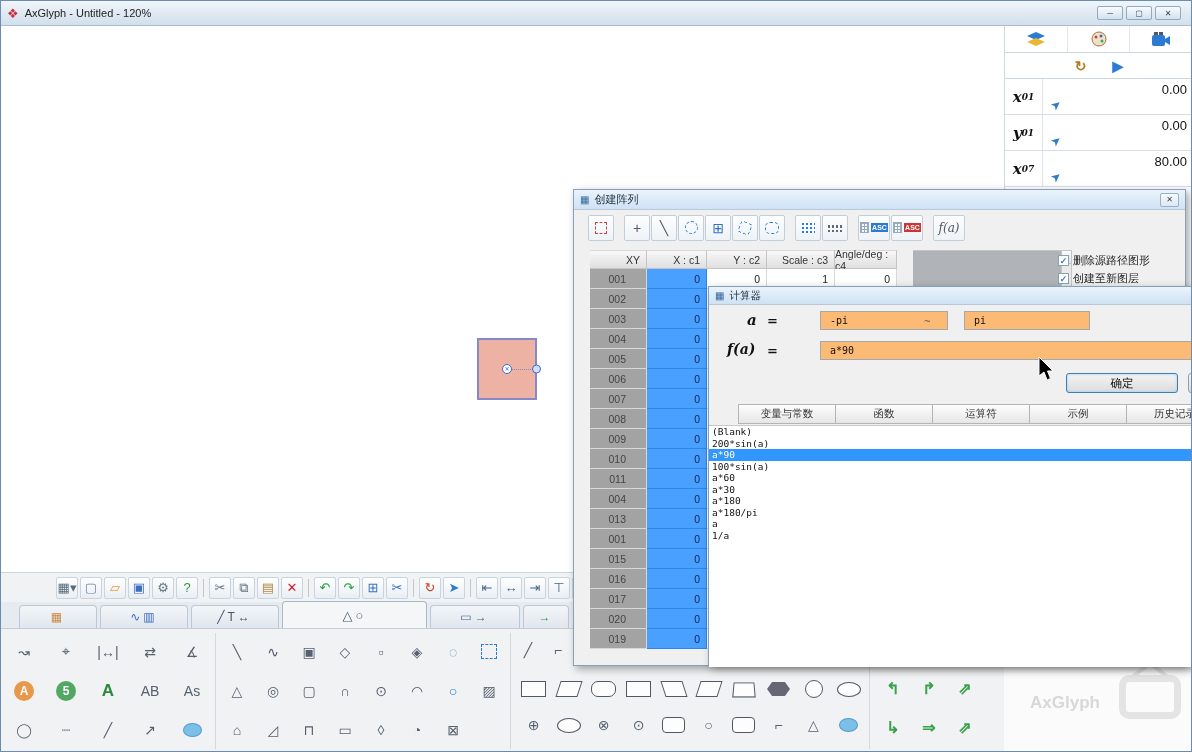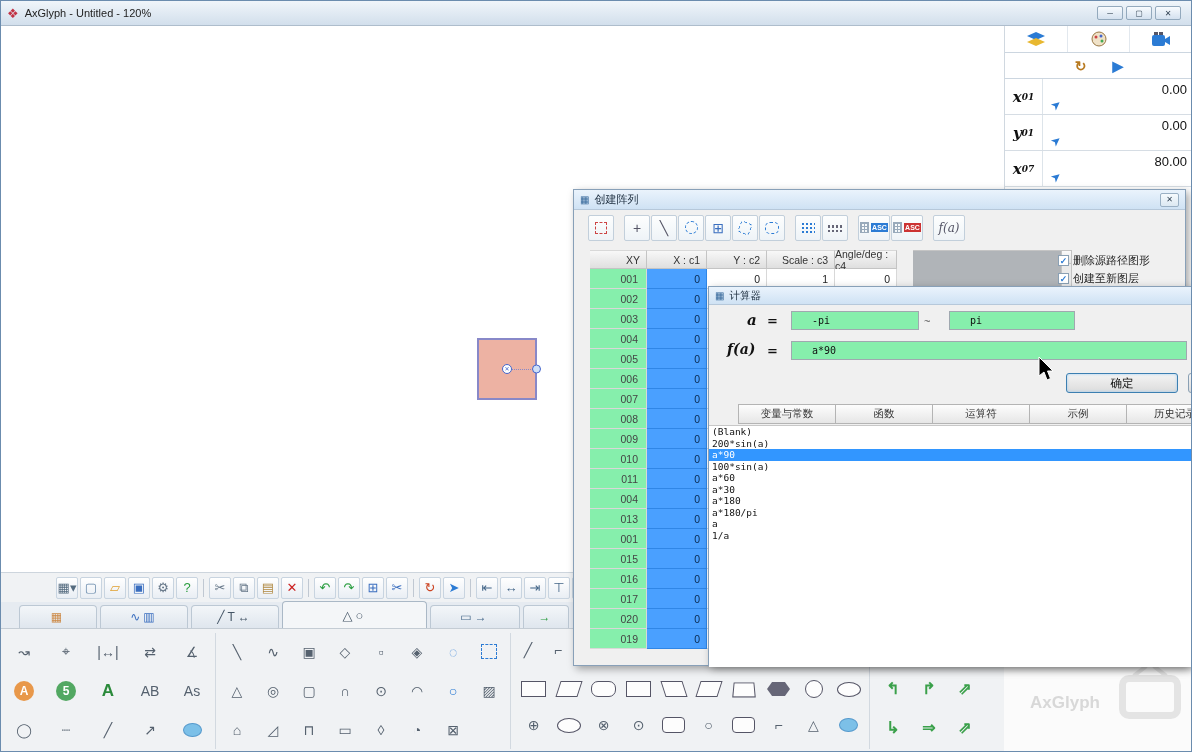--- a/index.html
+++ b/index.html
@@ -144,42 +144,42 @@
 
   .atable { position:absolute; left:16px; top:60px; }
   .thead { display:flex; height:19px; }
   .hc { background:linear-gradient(#f8f8f8,#dfdfdf); border-right:1px solid #c4c4c4; border-bottom:1px solid #c4c4c4;
     border-top:1px solid #d8d8d8; font-size:10.5px; color:#333; display:flex; align-items:center; justify-content:flex-end;
     padding-right:6px; }
   .trow { display:flex; height:20px; }
   .tc { border-right:1px solid #d8d8d8; border-bottom:1px solid #d8d8d8; font-size:10.5px;
     display:flex; align-items:center; justify-content:flex-end; padding-right:6px; background:#fff; color:#222; }
   .c-id { width:57px; } .c-x { width:60px; } .c-y { width:60px; } .c-s { width:68px; } .c-a { width:62px; }
-  .tc.c-id { background:#86efac; color:#444; padding-right:8px; }
+  .tc.c-id { background:#a3a3a3; color:#444; padding-right:20px; }
   .tc.c-x { background:#4aa0ff; color:#0a2a50; border-right-color:#2f86e6; border-bottom-color:#2f86e6; }
   .tfill { position:absolute; left:339px; top:60px; width:148px; height:399px; background:#b0b4b8;
     border-top:1px solid #c4c4c4; }
   .tscroll { position:absolute; left:487px; top:60px; width:11px; height:399px; background:#e9e9e9;
     border:1px solid #c4c4c4; }
   .tscroll-up { height:13px; border-bottom:1px solid #c4c4c4; background:linear-gradient(#fbfbfb,#e2e2e2);
     font-size:6px; color:#567; text-align:center; line-height:12px; }
   .dlg1-checks { position:absolute; left:484px; top:61px; }
   .chk { display:flex; align-items:center; height:18px; font-size:11px; color:#222; }
   .box { width:11px; height:11px; border:1px solid #8aa0b4; background:#fff; margin-right:4px;
     font-size:9px; line-height:10px; text-align:center; color:#2b7bd4; font-weight:bold; }
   .chk.selected .box::after { content:"✓"; }
 
   
   .dlg2 { left:707px; top:285px; width:486px; height:380px; z-index:20; }
   .dlg2 .dlg-title { height:18px; font-size:10.5px; }
   .calc-lbl { position:absolute; font-family:"DejaVu Serif", serif; font-style:italic; font-weight:bold; color:#111; }
   .calc-eq { position:absolute; font-family:"DejaVu Serif", serif; font-weight:bold; font-size:13px; color:#111; }
-  .calc-input { position:absolute; height:19px; border:1px solid #a0a8b0; background:#86efac;
+  .calc-input { position:absolute; height:19px; border:1px solid #a0a8b0; background:#fdba74;
     font-family:"DejaVu Sans Mono", monospace; font-size:10px; color:#111;
-    display:flex; align-items:center; padding-left:20px; }
+    display:flex; align-items:center; padding-left:9px;margin-left:29px; }
   .calc-tilde { position:absolute; font-size:11px; color:#555; }
   .ok-btn { position:absolute; left:357px; top:86px; width:112px; height:20px;
     border:1px solid #3c7fb1; border-radius:3px; background:linear-gradient(#f4f4f4,#dcdcdc);
     box-shadow:inset 0 0 3px #9fcdf0; font-size:11.5px; color:#111;
     display:flex; align-items:center; justify-content:center; }
   .btn2 { position:absolute; left:479px; top:86px; width:60px; height:20px;
     border:1px solid #8aa0b4; border-radius:3px; background:linear-gradient(#f4f4f4,#dcdcdc); }
   .ctabs { position:absolute; left:30px; top:117px; display:flex; }
   .ctab { width:98px; height:20px; border:1px solid #b4b4b4; margin-left:-1px;
     background:linear-gradient(#fdfdfd,#e6e6e6); font-size:10.5px; color:#333;
@@ -857,21 +857,21 @@
 
   <div class="dlg dlg2">
     <div class="dlg-title">
       <span class="dlg-title-icon">▦</span>
       <span>计算器</span>
     </div>
     <span class="calc-lbl" style="left:38px;top:24px;font-size:15px">a</span>
     <span class="calc-eq" style="left:58px;top:26px">=</span>
     <span class="calc-input" style="left:82px;top:24px;width:128px">-pi</span>
     <span class="calc-tilde" style="left:215px;top:28px">~</span>
-    <span class="calc-input" style="left:240px;top:24px;width:126px">pi</span>
+    <span class="calc-input" style="left:226px;top:24px;width:126px">pi</span>
     <span class="calc-lbl" style="left:18px;top:54px;font-size:14px">f(a)</span>
     <span class="calc-eq" style="left:58px;top:56px">=</span>
     <span class="calc-input" style="left:82px;top:54px;width:396px">a*90</span>
     <span class="ok-btn">确定</span>
     <span class="btn2"></span>
     <div class="ctabs">
 
     <span class="ctab">
           <span>变量与常数</span>
         </span>

